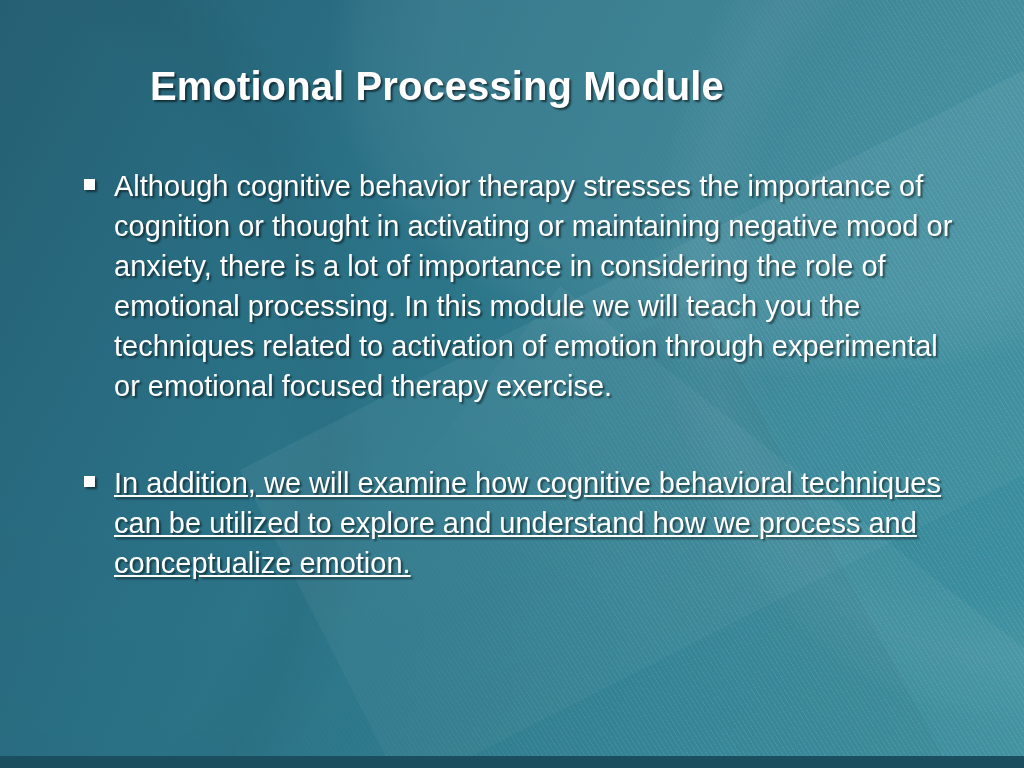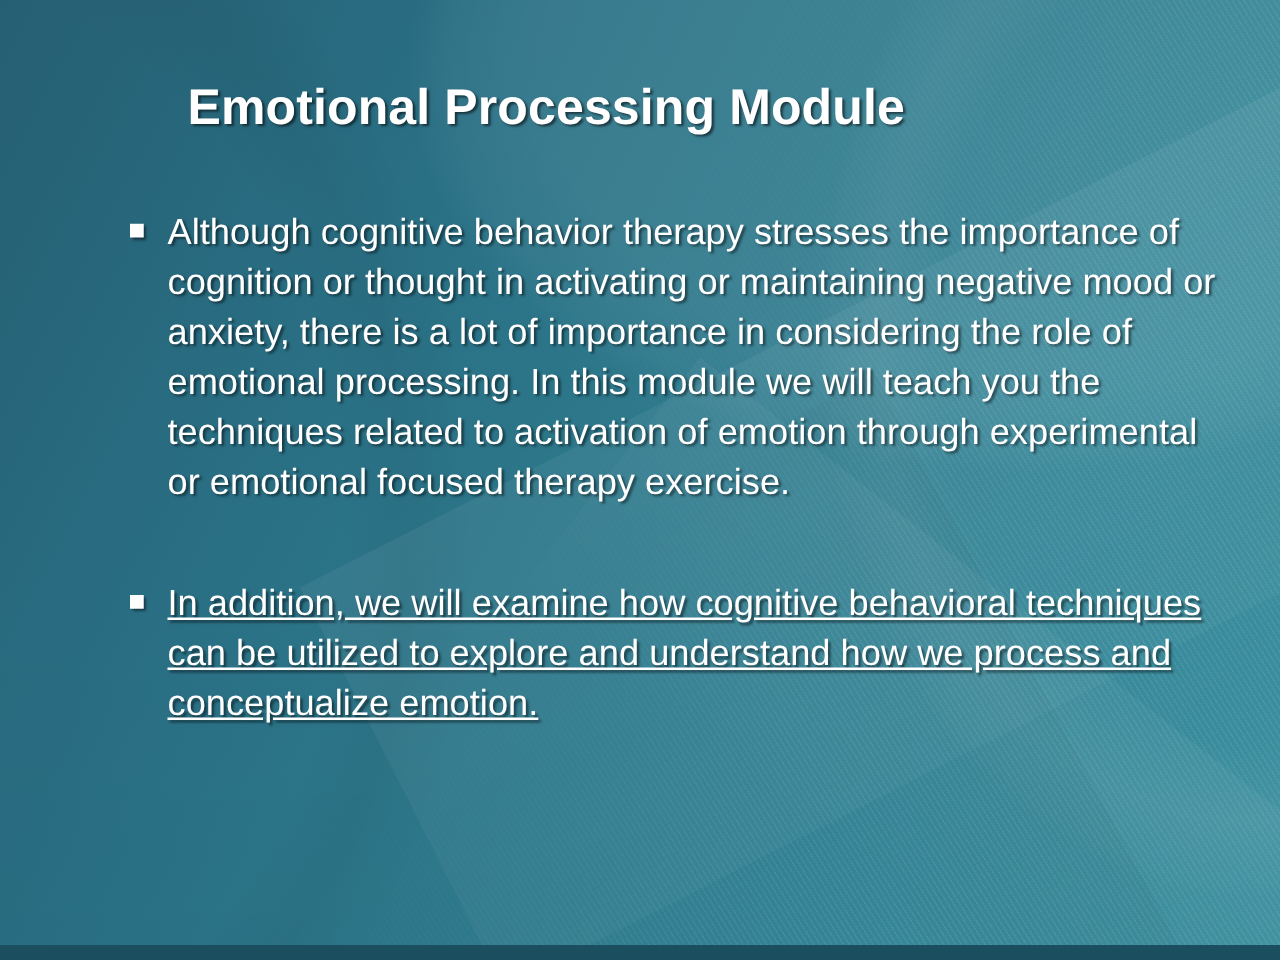--- a/index.html
+++ b/index.html
@@ -161,21 +161,21 @@
     font-size: 40px;
     font-weight: bold;
     line-height: 1.12;
     color: #ffffff;
     letter-spacing: 0.1px;
     text-shadow: 2px 2px 2px rgba(0,0,0,0.55);
   }
 
   #body-list {
     position: absolute;
-    left: 100px;
+    left: 80px;
     top: 166px;
     width: 880px;
     margin: 0;
     padding: 0;
     list-style: none;
   }
 
   .bullet-item {
     position: relative;
     padding-left: 34px;

